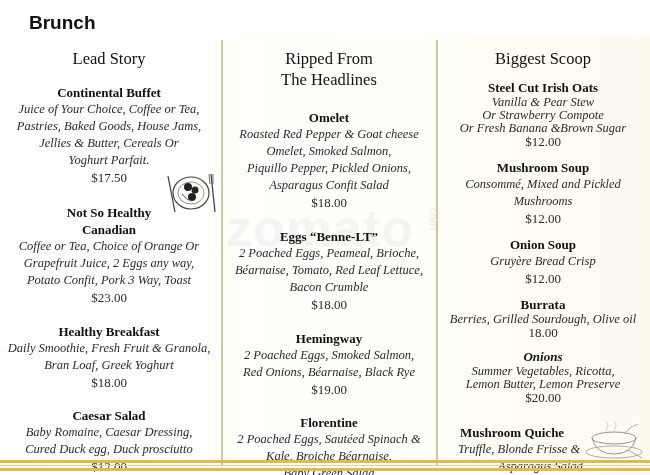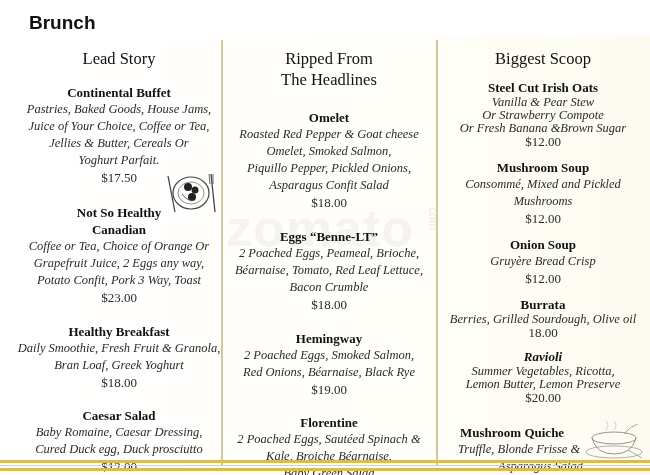--- a/index.html
+++ b/index.html
@@ -25,21 +25,21 @@
   .divider.d1 { left: 221px; }
   .divider.d2 { left: 436px; }
   .bottom-border {
     position: absolute; left: 0; top: 459px; width: 650px; height: 16px;
   }
   .bottom-border .line1 { position:absolute; left:0; top:1px; width:650px; height:3px; background:#d9bc55; }
   .bottom-border .line2 { position:absolute; left:0; top:6px; width:650px; height:1px; background:#e6d28c; }
   .bottom-border .line3 { position:absolute; left:0; top:9px; width:650px; height:3px; background:#d9bc55; }
 
   .col { position: absolute; text-align: center; }
-  .col.c1 { left: 14px; width: 210px; top: 48px; }
+  .col.c1 { left: 4px; width: 210px; top: 48px; }
   .col.c2 { left: 225px; width: 208px; top: 48px; }
   .col.c3 { left: 440px; width: 206px; top: 48px; }
 
   .section-title {
     font-size: 16.5px; font-weight: normal; line-height: 21px; margin: 0;
     color: #111;
   }
   .item { margin: 0; }
   .item-name { font-size: 13px; font-weight: bold; line-height: 17px; color: #111; }
   .item-desc { font-size: 12.5px; font-style: italic; line-height: 17px; color: #2a2a2a; }
@@ -72,22 +72,22 @@
 <div class="watermark-com">.com</div>
 
 <div class="divider d1"></div>
 <div class="divider d2"></div>
 
 <div class="col c1">
   <div class="section-title" style="margin-bottom:15px;">Lead Story</div>
 
   <div class="item" style="margin-bottom:18px;">
     <div class="item-name">Continental Buffet</div>
+    <div class="item-desc">Juice of Your Choice, Coffee or Tea,</div>
     <div class="item-desc">Pastries, Baked Goods, House Jams,</div>
-    <div class="item-desc">Juice of Your Choice, Coffee or Tea,</div>
     <div class="item-desc">Jellies &amp; Butter, Cereals Or</div>
     <div class="item-desc">Yoghurt Parfait.</div>
     <div class="item-price">$17.50</div>
   </div>
 
   <div class="item" style="margin-bottom:17px;">
     <div class="item-name">Not So Healthy</div>
     <div class="item-name">Canadian</div>
     <div class="item-desc">Coffee or Tea, Choice of Orange Or</div>
     <div class="item-desc">Grapefruit Juice, 2 Eggs any way,</div>
@@ -184,21 +184,21 @@
     <div class="item-price">$12.00</div>
   </div>
 
   <div class="item" style="margin-bottom:9px;">
     <div class="item-name">Burrata</div>
     <div class="item-desc tight">Berries, Grilled Sourdough, Olive oil</div>
     <div class="item-price tight">18.00</div>
   </div>
 
   <div class="item" style="margin-bottom:20px;">
-    <div class="item-name italic">Ravioli</div>
+    <div class="item-name italic">Onions</div>
     <div class="item-desc tight">Summer Vegetables, Ricotta,</div>
     <div class="item-desc tight">Lemon Butter, Lemon Preserve</div>
     <div class="item-price tight">$20.00</div>
   </div>
 
   <div class="item" style="text-align:left; padding-left:18px;">
     <div class="item-name" style="padding-left:2px;">Mushroom Quiche</div>
     <div class="item-desc">Truffle, Blonde Frisse &amp;</div>
     <div class="item-desc" style="padding-left:40px;">Asparagus Salad</div>
 

